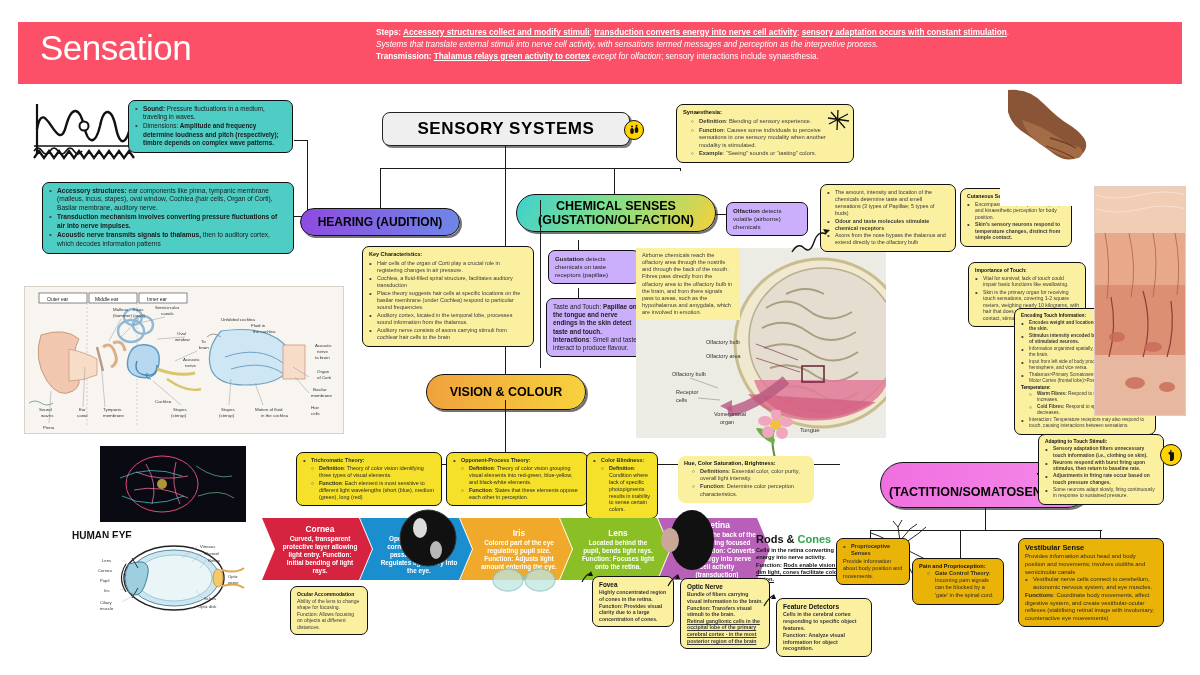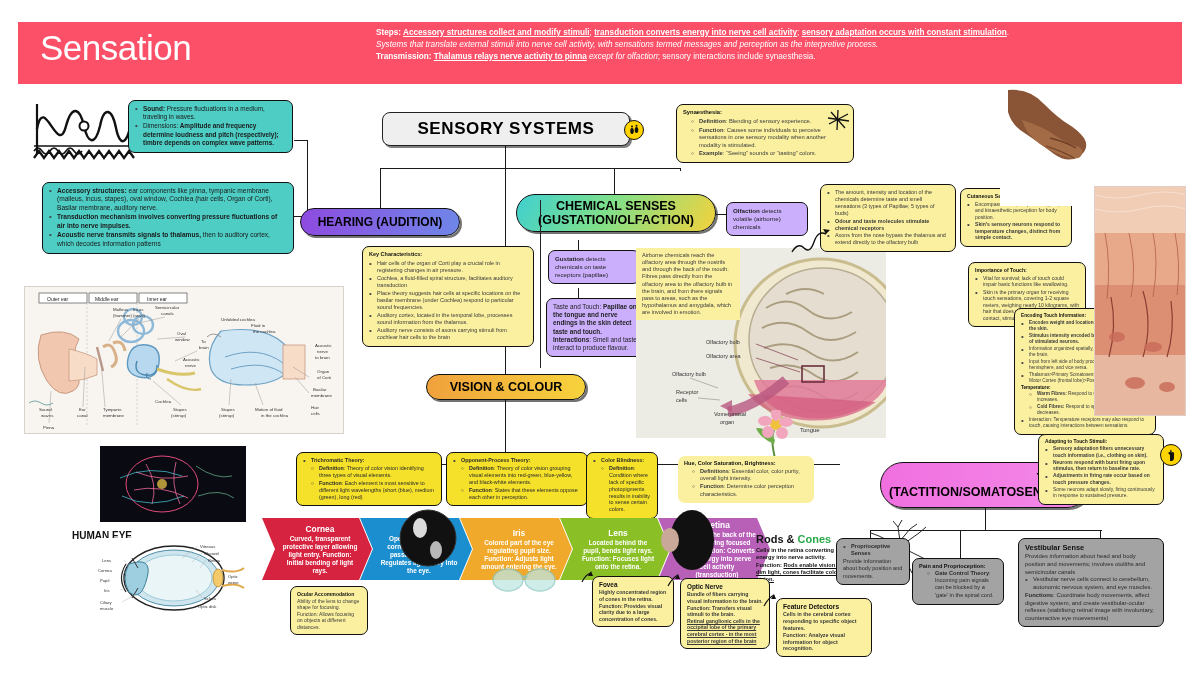--- a/index.html
+++ b/index.html
@@ -42,21 +42,21 @@
   .node ul { list-style: none; }
   .node li { position: relative; padding-left: 8px; margin-bottom: 1px; }
   .node li::before {
     content: "\2022"; position: absolute; left: 0; top: -1px; font-size: 8px; color:#444;
   }
   .node li.sub { padding-left: 16px; }
   .node li.sub::before { content: "\25E6"; left: 8px; }
   .teal  { background: #4ecdc4; color:#1a1a1a; }
   .yellow{ background: #faf0a0; }
   .purple{ background: #cbaefc; color:#232323; }
-  .pink  { background: #a3a3a3; color:#2a2a2a; }
+  .pink  { background: #eab308; color:#2a2a2a; }
 
   
   .pill {
     position: absolute; border: 1.6px solid #111; border-radius: 40px;
     display: flex; align-items: center; justify-content: center;
     text-align: center; font-weight: bold; color: #000;
     box-shadow: 2px 2px 0 rgba(0,0,0,.55);
   }
   #pill-hearing { background: linear-gradient(90deg,#8e4be0,#6f86e8); }
   #pill-chem    { background: linear-gradient(120deg,#3fd0d0,#7fe08a 45%,#f3d23c); }
@@ -114,21 +114,21 @@
 </head>
 <body>
 
 <div id="canvas">
 
   <div class="header">
     <div class="header-title">Sensation</div>
     <div class="header-body">
       <span class="ln"><span class="b">Steps: </span><span class="b u">Accessory structures collect and modify stimuli</span><span>; </span><span class="b u">transduction converts energy into nerve cell activity</span><span>; </span><span class="b u">sensory adaptation occurs with constant stimulation</span><span>.</span></span>
       <span class="ln i">Systems that translate external stimuli into nerve cell activity, with sensations termed messages and perception as the interpretive process.</span>
-      <span class="ln"><span class="b">Transmission: </span><span class="b u">Thalamus relays nerve activity to pinna</span><span class="i"> except for olfaction</span><span>; sensory interactions include synaesthesia.</span></span>
+      <span class="ln"><span class="b">Transmission: </span><span class="b u">Thalamus relays green activity to cortex</span><span class="i"> except for olfaction</span><span>; sensory interactions include synaesthesia.</span></span>
     </div>
   </div>
 
   <svg class="scribble" style="left:32px;top:96px;" width="110" height="70">
     <path d="M5,8 L5,58" stroke="#111" stroke-width="2.2" fill="none"></path>
     <path d="M5,33 C12,-4 26,62 34,30 C40,8 48,12 52,30 C56,48 63,50 68,30 C72,10 80,12 84,32 C88,52 96,50 100,20" stroke="#111" stroke-width="2.4" fill="none"></path>
     <circle cx="52" cy="30" r="4.5" stroke="#111" stroke-width="2" fill="#fff"></circle>
     <path d="M2,50 L100,50" stroke="#111" stroke-width="1.6" fill="none"></path>
     <path d="M2,55 q4,-6 8,0 t8,0 t8,0 t8,0 t8,0 t8,0" stroke="#111" stroke-width="1.6" fill="none"></path>
     <path d="M2,62 l5,-7 l5,7 l5,-7 l5,7 l5,-7 l5,7 l5,-7 l5,7 l5,-7 l5,7 l5,-7 l5,7 l5,-7 l5,7 l5,-7 l5,7 l5,-7 l5,7 l5,-7 l5,7" stroke="#111" stroke-width="2.2" fill="none"></path>
@@ -185,21 +185,21 @@
 
   <div class="pill" id="pill-hearing" style="left:300px;top:208px;width:160px;height:28px;font-size:12px;">
     <span>HEARING (AUDITION)</span>
   </div>
 
   <div class="pill" id="pill-chem" style="left:516px;top:194px;width:200px;height:38px;font-size:12.5px;white-space:pre-line;line-height:1.15;">
     <span>CHEMICAL SENSES
 (GUSTATION/OLFACTION)</span>
   </div>
 
-  <div class="pill" id="pill-vision" style="left:426px;top:374px;width:160px;height:26px;font-size:12.5px;">
+  <div class="pill" id="pill-vision" style="left:426px;top:374px;width:160px;height:36px;font-size:12.5px;">
     <span>VISION &amp; COLOUR</span>
   </div>
 
   <div class="pill" id="pill-touch" style="left:880px;top:462px;width:210px;height:46px;font-size:12.5px;white-space:pre-line;line-height:1.15;">
     <span>TOUCH
 (TACTITION/SOMATOSENSORY)</span>
   </div>
 
   <div class="node yellow" id="hearing-key" style="left:362px;top:246px;width:172px;font-size:5.5px;border-width:1px;">
     <div class="b" style="color:#111;margin-bottom:2px;">Key Characteristics:</div>

